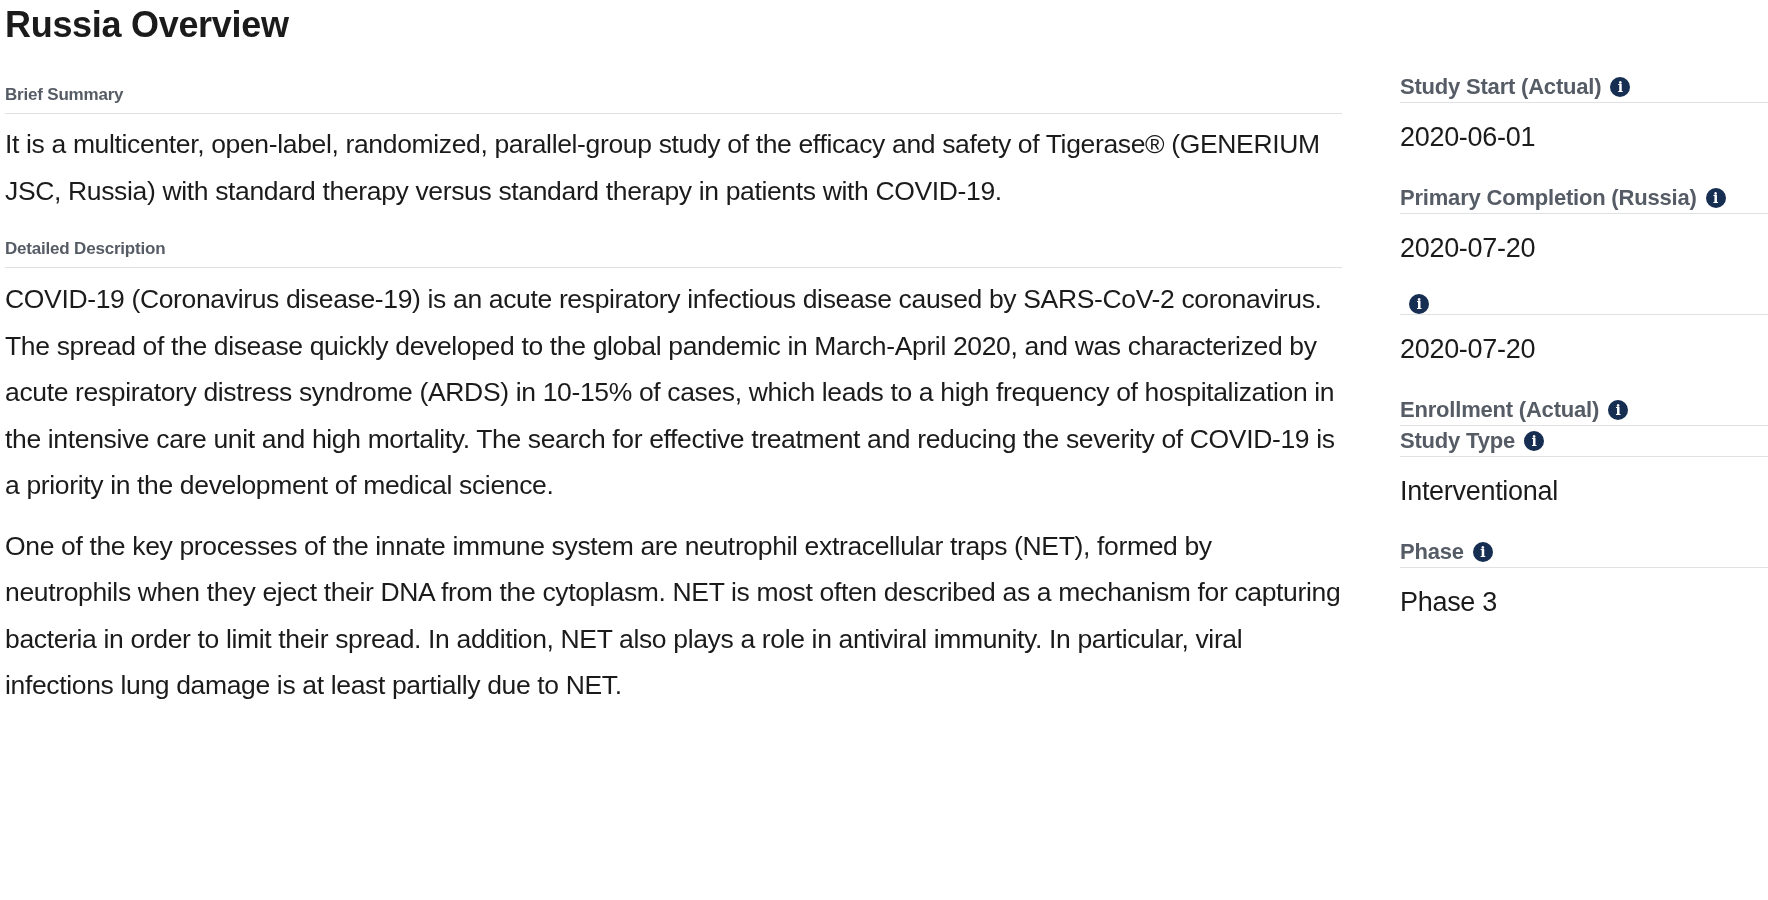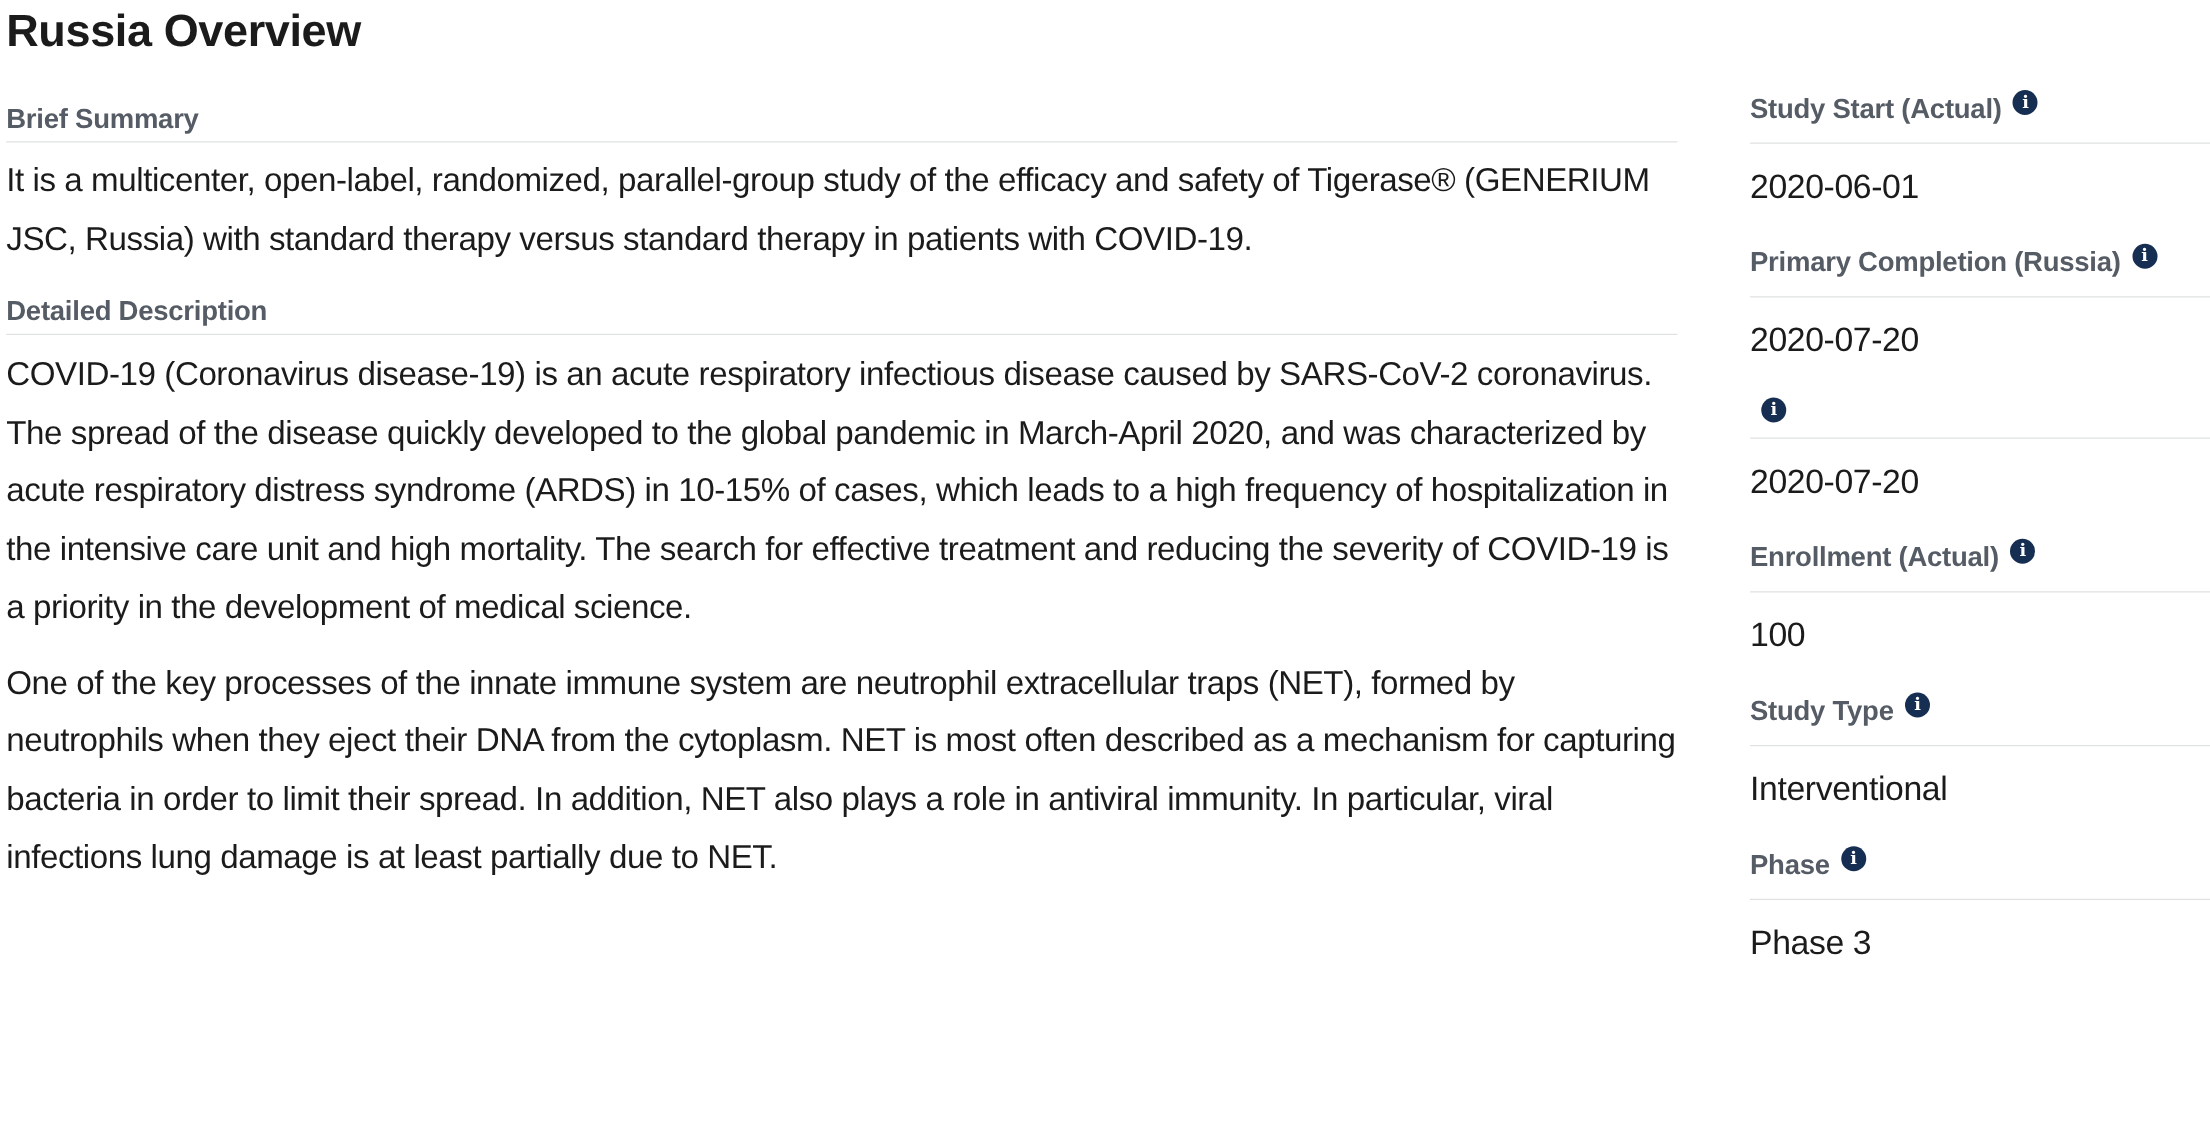--- a/index.html
+++ b/index.html
@@ -26,21 +26,21 @@
       line-height: 46px;
       letter-spacing: -0.3px;
     }
     .main-col {
       position: absolute;
       left: 5px;
       top: 80px;
       width: 1337px;
     }
     .section-heading {
-      font-size: 22px;
+      font-size: 17px;
       font-weight: 700;
       color: #565c65;
       line-height: 30px;
       padding-bottom: 3px;
       border-bottom: 1px solid #dfe1e2;
       margin: 0;
       letter-spacing: -0.2px;
     }
     .para {
       font-size: 26.5px;
@@ -65,26 +65,25 @@
       position: absolute;
       left: 1400px;
       top: 72px;
       width: 368px;
     }
     .fact {
       margin: 0;
     }
     .fact-label {
       display: flex;
-      align-items: flex-start;
+      align-items: center;
       font-size: 22px;
       font-weight: 700;
       color: #565c65;
       line-height: 30px;
-      padding-bottom: 12px;
       border-bottom: 1px solid #dfe1e2;
       letter-spacing: -0.2px;
       white-space: nowrap;
     }
     .info-icon {
       display: inline-flex;
       align-items: center;
       justify-content: center;
       width: 20px;
       height: 20px;
@@ -147,21 +146,20 @@
       <span class="info-icon">i</span>
     </div>
     <div class="fact-value">2020-07-20</div>
   </div>
 
   <div class="fact">
     <div class="fact-label">
       <span>Enrollment (Actual)</span>
       <span class="info-icon">i</span>
     </div>
-    <div class="fact-value">100</div>
   </div>
 
   <div class="fact">
     <div class="fact-label">
       <span>Study Type</span>
       <span class="info-icon">i</span>
     </div>
     <div class="fact-value">Interventional</div>
   </div>
 

